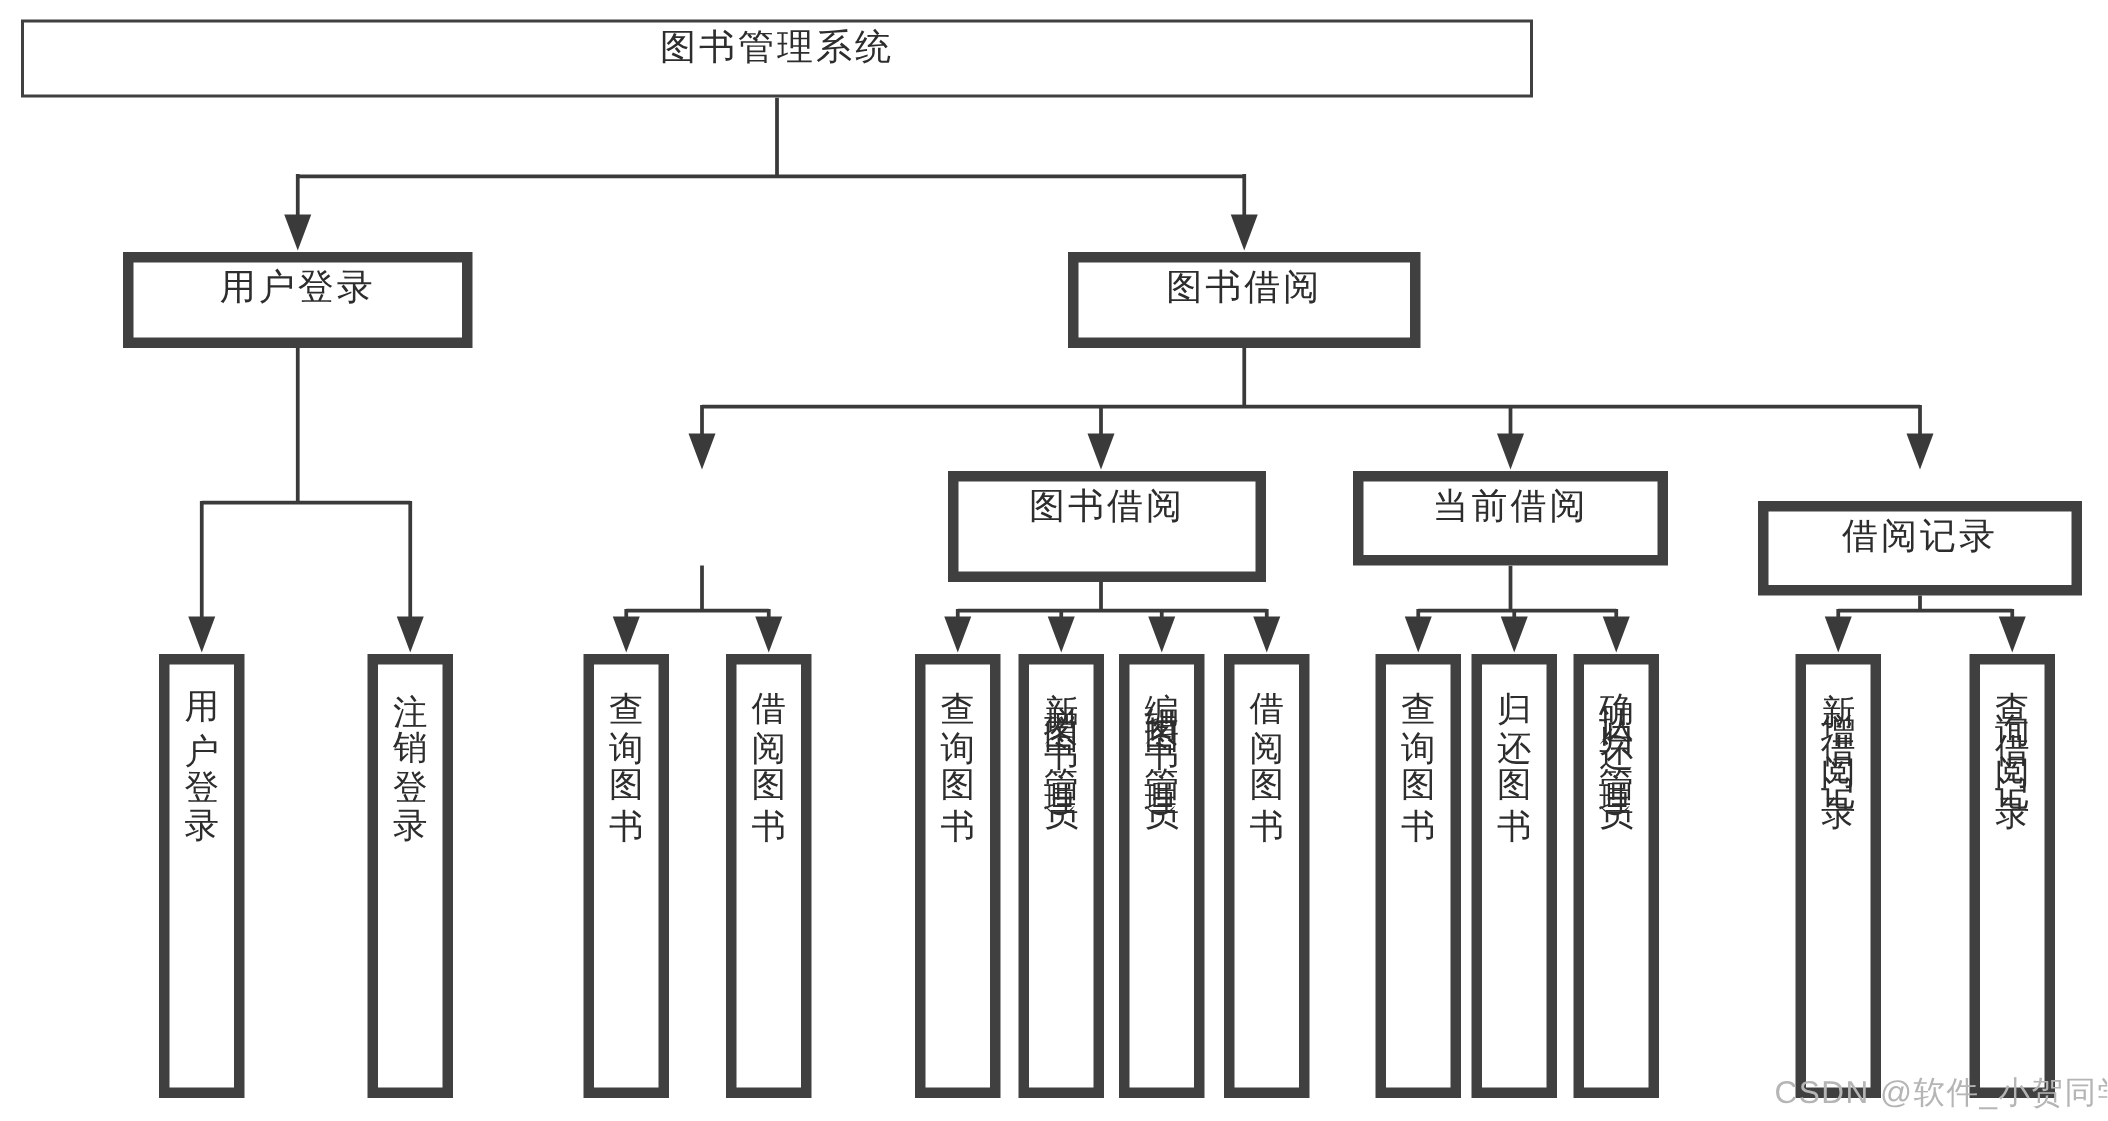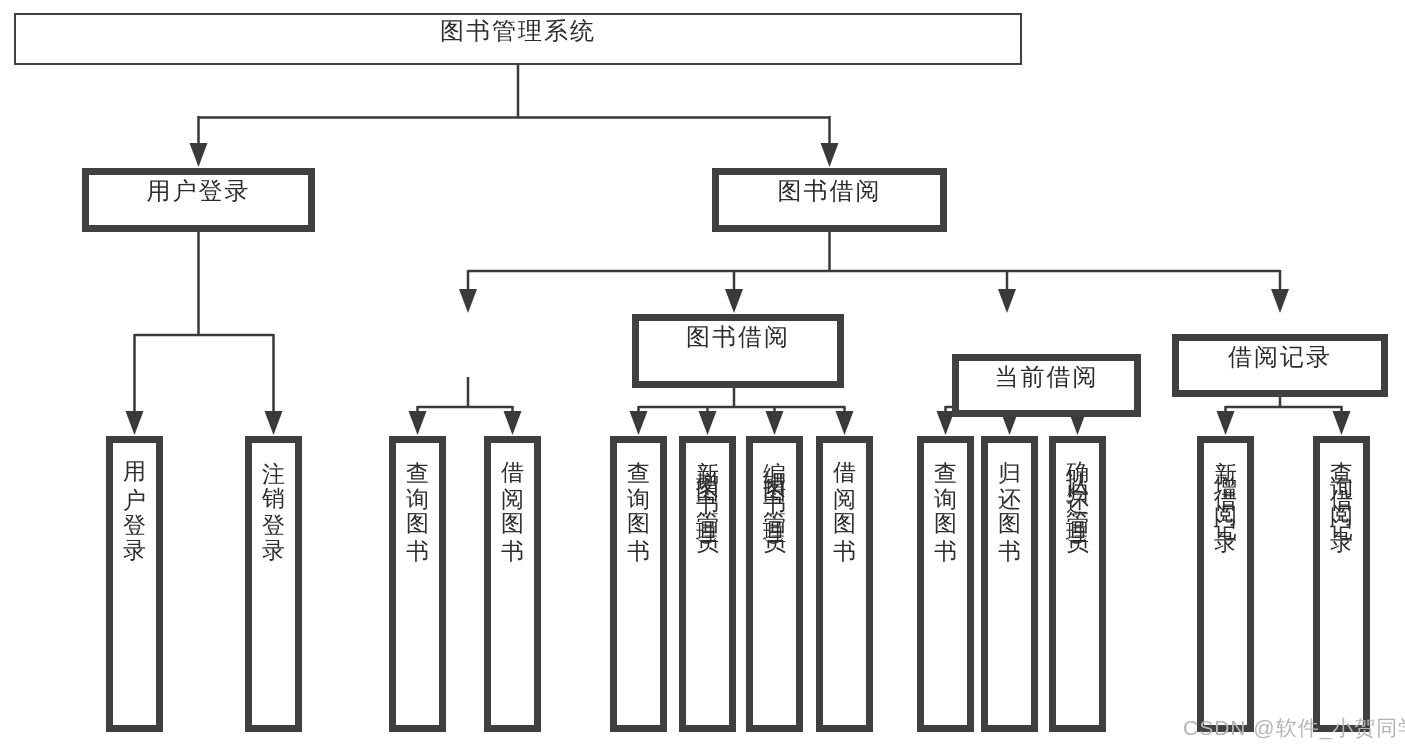--- a/index.html
+++ b/index.html
@@ -51,21 +51,21 @@
   .ls4 { letter-spacing: 26px; }
   .ls6 { letter-spacing: 14px; }
   .ls8 { letter-spacing: 10px; }
 
   
   .p-root { left: 14px;  top: 13px;  width: 1008px; height: 52px; }
   .p-l2a  { left: 82px;  top: 168px; width: 233px;  height: 64px; }
   .p-l2b  { left: 712px; top: 168px; width: 235px;  height: 64px; }
   .p-l3a  { left: 362px; top: 314px; width: 212px;  height: 63px; }
   .p-l3b  { left: 632px; top: 314px; width: 212px;  height: 74px; }
-  .p-l3c  { left: 952px; top: 314px; width: 189px;  height: 63px; margin-top: 40px; }
+  .p-l3c  { left: 902px; top: 314px; width: 210px;  height: 63px; }
   .p-l3d  { left: 1172px;top: 314px; width: 216px;  height: 63px; margin-top: 20px; }
   .p-f1  { left: 106px; }
   .p-f2  { left: 245px; }
   .p-f3  { left: 389px; }
   .p-f4  { left: 484px; }
   .p-f5  { left: 610px; }
   .p-f6  { left: 679px; }
   .p-f7  { left: 746px; }
   .p-f8  { left: 816px; }
   .p-f9  { left: 917px; }

